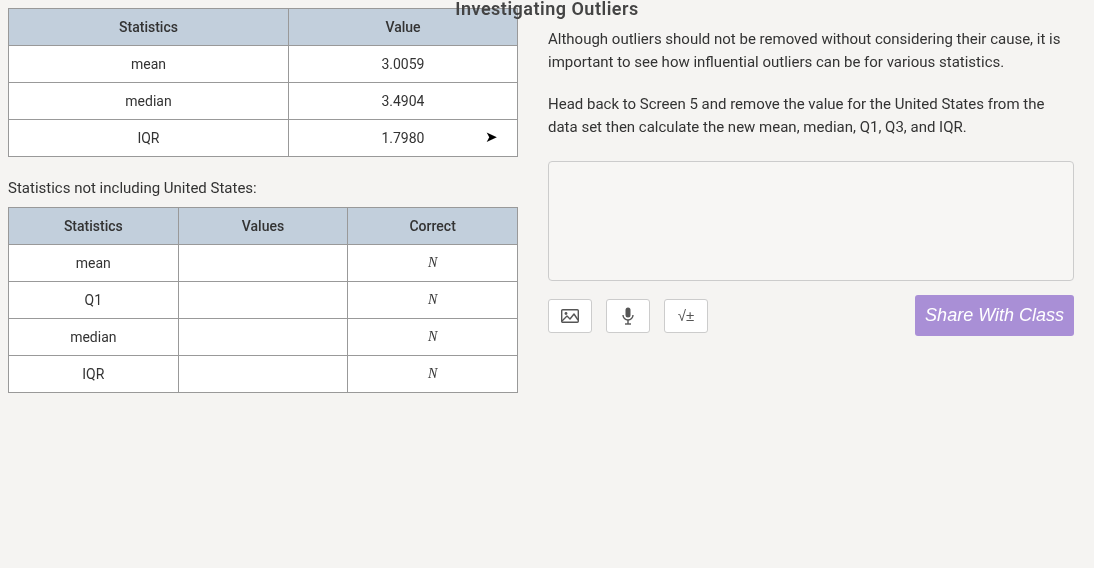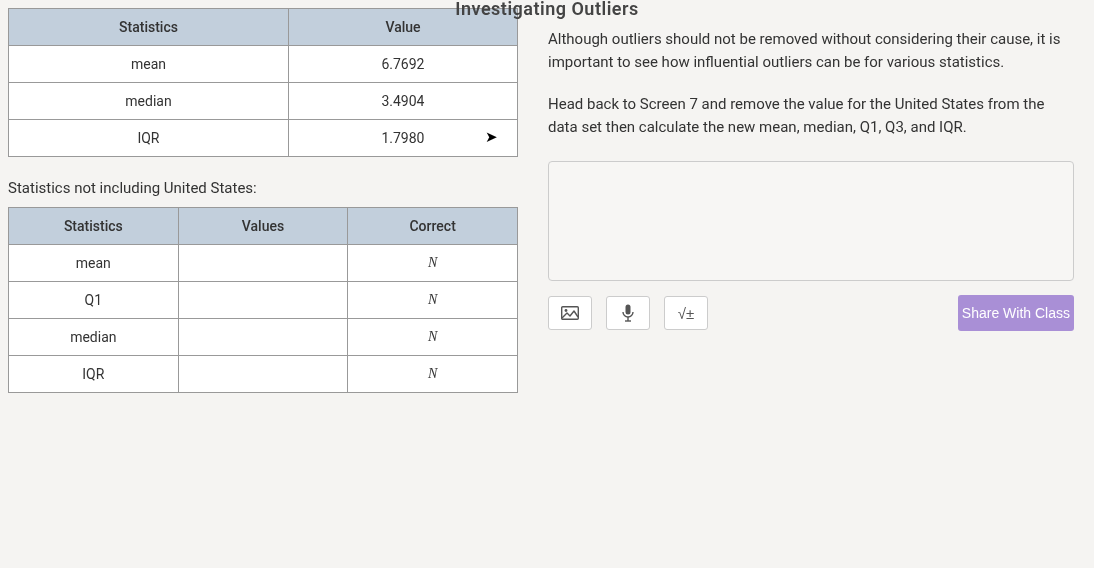--- a/index.html
+++ b/index.html
@@ -96,23 +96,24 @@
       cursor: pointer;
       color: #555;
       font-size: 15px;
     }
     .toolbar-spacer { flex: 1; }
     .share-btn {
       background: #a98fd6;
       color: #fff;
       border: none;
       border-radius: 3px;
-      padding: 10px 4px;
-      font-size: 14px;
+      padding: 10px 10px;
+      font-size: 18px;
       cursor: pointer;
+      font-style: italic;
     }
     .cursor-glyph {
       position: absolute;
       left: 485px;
       top: 128px;
       font-size: 15px;
       color: #000;
       pointer-events: none;
     }
     .container { position: relative; }
@@ -131,21 +132,21 @@
       <table class="table1">
         <thead>
           <tr>
             <th>Statistics</th>
             <th>Value</th>
           </tr>
         </thead>
         <tbody>
           <tr>
             <td>mean</td>
-            <td>6.7692</td>
+            <td>3.0059</td>
           </tr>
           <tr>
             <td>median</td>
             <td>3.4904</td>
           </tr>
           <tr>
             <td>IQR</td>
             <td>1.7980</td>
           </tr>
         </tbody>
@@ -182,21 +183,21 @@
             <td></td>
             <td class="correct-cell"><span class="italic-n">N</span></td>
           </tr>
         </tbody>
       </table>
     </div>
 
     <div class="right-col">
       <div class="right-text" style="margin-top:20px">
         <p>Although outliers should not be removed without considering their cause, it is important to see how influential outliers can be for various statistics.</p>
-        <p>Head back to Screen 7 and remove the value for the United States from the data set then calculate the new mean, median, Q1, Q3, and IQR.</p>
+        <p>Head back to Screen 5 and remove the value for the United States from the data set then calculate the new mean, median, Q1, Q3, and IQR.</p>
       </div>
 
       <div class="answer-area" contenteditable="true" style=""></div>
 
       <div class="toolbar">
         <button class="tool-btn" title="Insert image">
           <svg width="18" height="14" viewBox="0 0 18 14" fill="none" stroke="#555" stroke-width="1.4">
             <rect x="0.7" y="0.7" width="16.6" height="12.6" rx="1"></rect>
             <circle cx="5" cy="4.5" r="1.4" fill="#555" stroke="none"></circle>
             <path d="M1 12 L6 7 L9 10 L13 5 L17 11" stroke-linejoin="round"></path>

